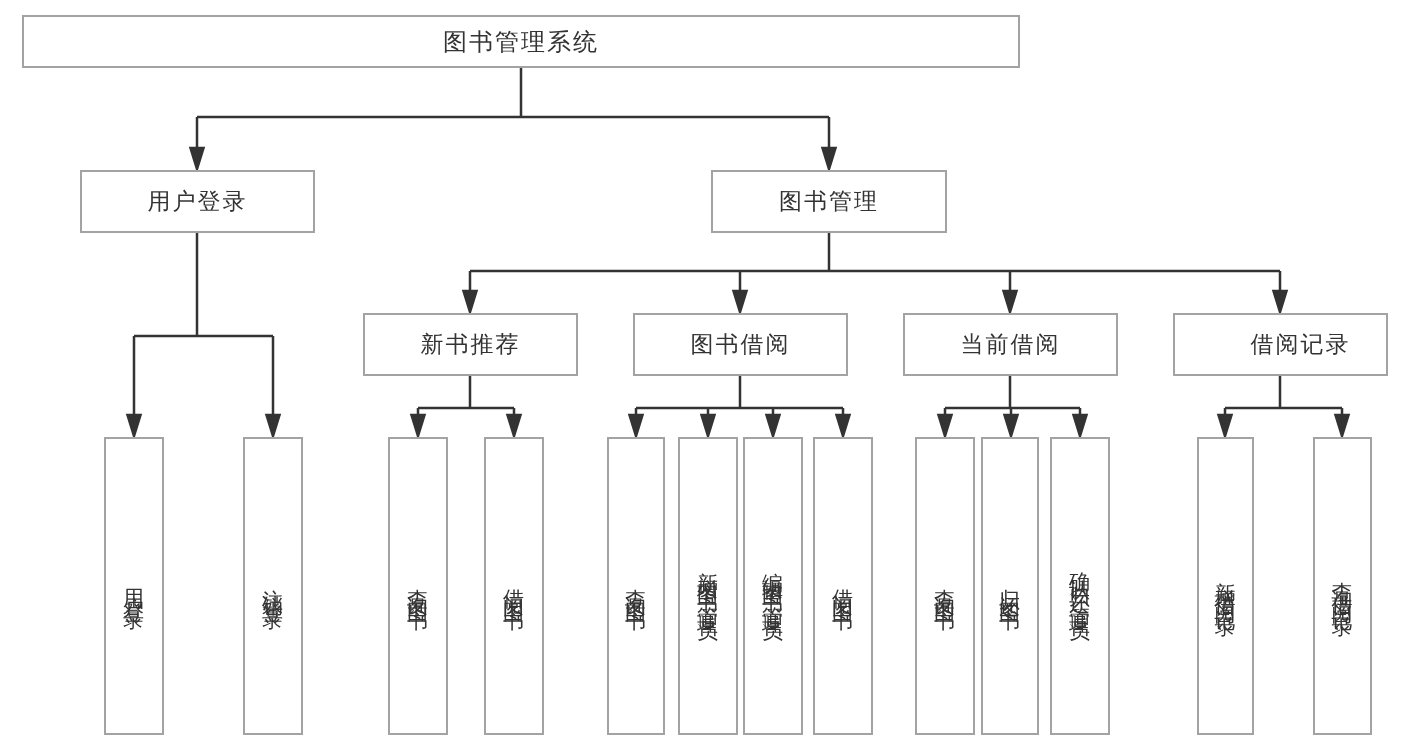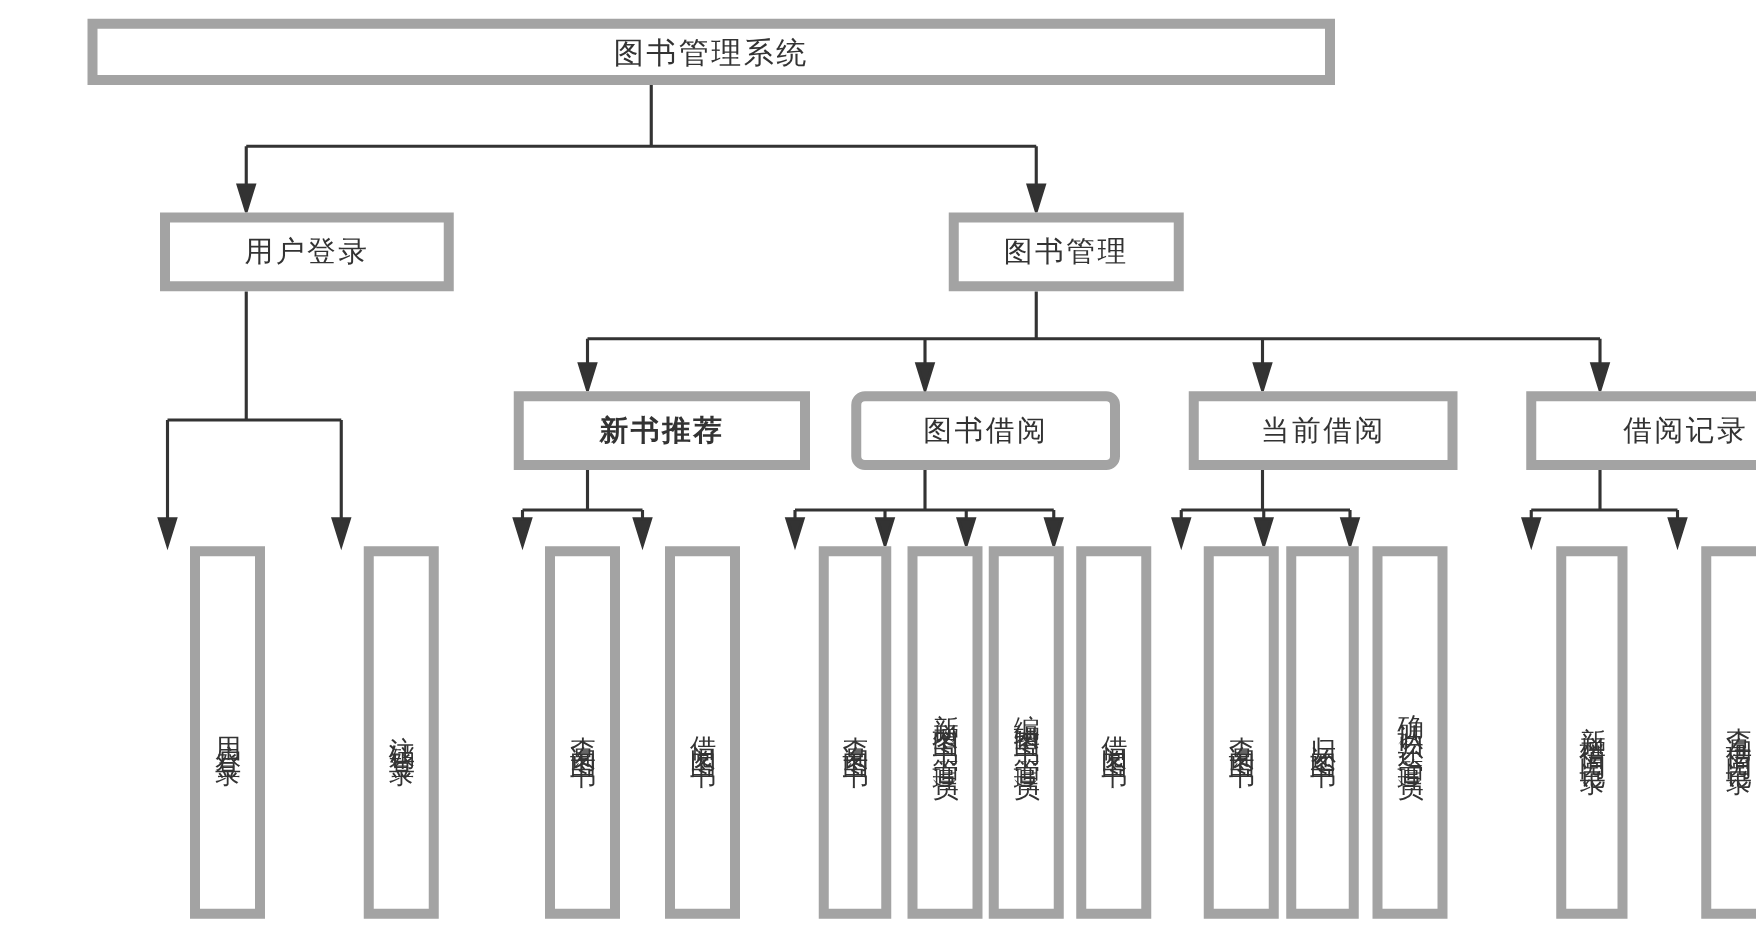--- a/index.html
+++ b/index.html
@@ -20,25 +20,24 @@
     left: 0;
     top: 0;
     width: 1405px;
     height: 747px;
     pointer-events: none;
   }
   .node {
     position: absolute;
     box-sizing: border-box;
     background: #ffffff;
-    border: 8px solid #a3a3a3;
+    border: 2px solid #a3a3a3;
     display: flex;
     align-items: center;
     justify-content: center;
-    margin-left: 48px;
   }
   .hbox .label {
     font-size: 23px;
     color: #333333;
     letter-spacing: 2px;
     white-space: nowrap;
   }
   .hbox.root .label {
     font-size: 24px;
   }
@@ -117,28 +116,28 @@
     </g>
   </svg>
 
   <div class="node hbox root" style="left:22px; top:15px; width:998px; height:53px;">
     <span class="label">图书管理系统</span>
   </div>
 
   <div class="node hbox" style="left:80px; top:170px; width:235px; height:63px;">
     <span class="label">用户登录</span>
   </div>
-  <div class="node hbox" style="left:711px; top:170px; width:188px; height:63px;">
+  <div class="node hbox" style="left:711px; top:170px; width:236px; height:63px;">
     <span class="label">图书管理</span>
   </div>
 
-  <div class="node hbox" style="left:363px; top:313px; width:237px; height:63px;font-weight:bold;">
+  <div class="node hbox" style="left:363px; top:313px; width:215px; height:63px;">
     <span class="label">新书推荐</span>
   </div>
-  <div class="node hbox" style="left:633px; top:313px; width:215px; height:63px;border-radius:11px;">
+  <div class="node hbox" style="left:633px; top:313px; width:215px; height:63px;">
     <span class="label">图书借阅</span>
   </div>
   <div class="node hbox" style="left:903px; top:313px; width:215px; height:63px;justify-content:center;">
     <span class="label">当前借阅</span>
   </div>
   <div class="node hbox" style="left:1173px; top:313px; width:215px; height:63px;padding-left:40px;">
     <span class="label">借阅记录</span>
   </div>
 
   <div class="node vbox" style="left:104px; top:437px; width:60px; height:298px;">

